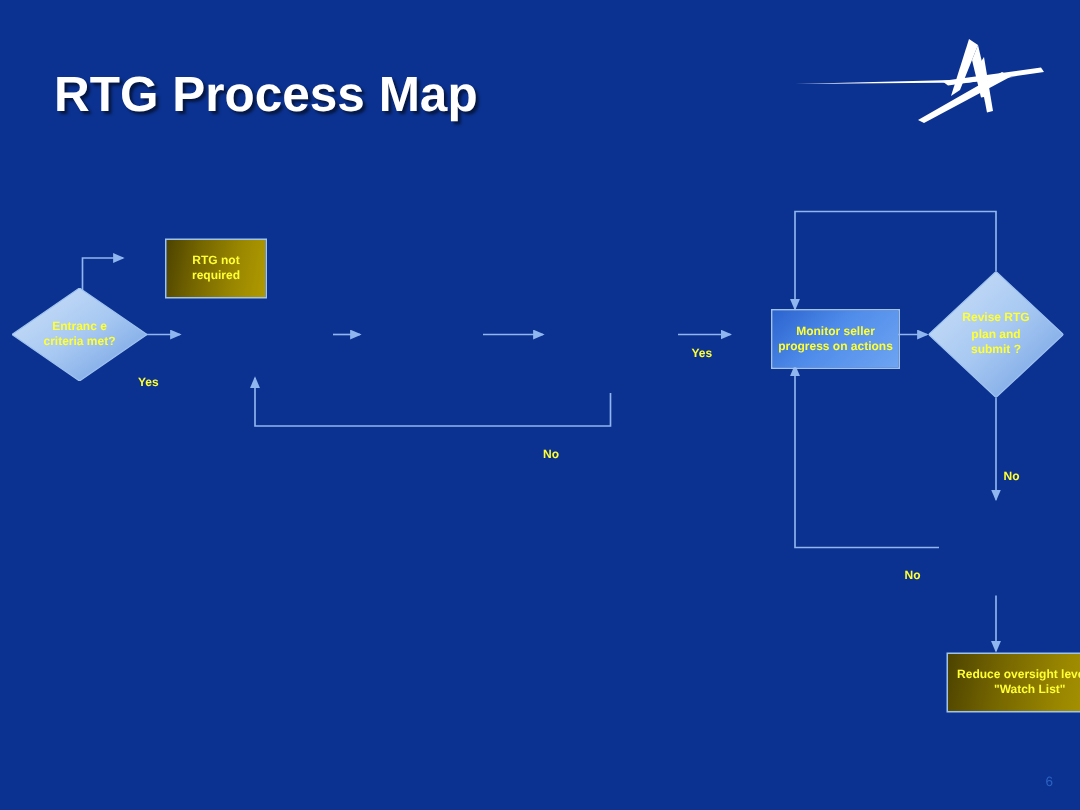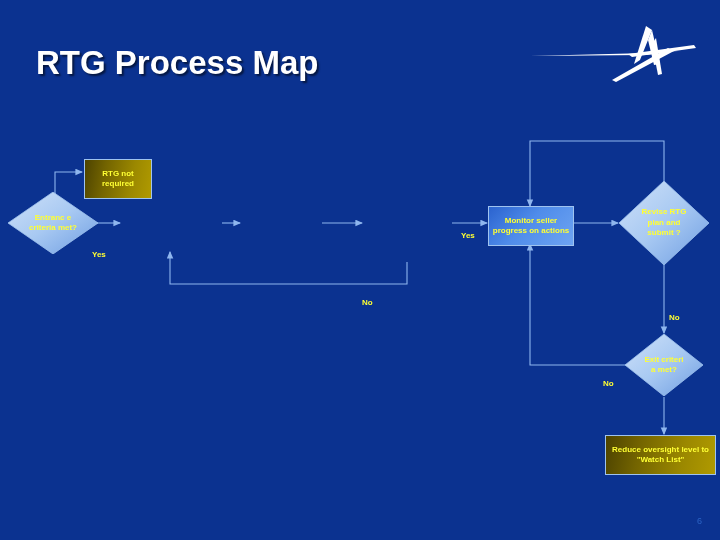--- a/index.html
+++ b/index.html
@@ -60,20 +60,21 @@
     background: linear-gradient(135deg, #2b63cf 0%, #4f8cea 45%, #6ea4f2 100%);
     color: #ffff33;
     font-size: 8px;
     font-weight: bold;
     line-height: 10.5px;
     text-align: center;
     display: flex;
     align-items: center;
     justify-content: center;
     padding: 19px 3px;
+    margin-left: 26px;
   }
 
   .proc.gold {
     background: linear-gradient(100deg, #4d4300 0%, #736400 30%, #9b8800 70%, #b09a00 100%);
     color: #ffff33;
   }
 
   .diamond-wrap {
     position: absolute;
   }
@@ -213,35 +214,20 @@
           <stop offset="100%" stop-color="#6e9de2"></stop>
         </linearGradient>
       </defs>
       <polygon points="45,0 90,42 45,84 0,42" fill="url(#dg3)" stroke="#9fc3ef" stroke-width="0.8"></polygon>
     </svg>
     <div class="diamond-label">
       <span>Revise RTG plan and submit ?</span>
     </div>
   </div>
 
-  <div class="diamond-wrap" style="left:625px; top:334px; width:78px; height:62px;">
-    <svg width="78" height="62" viewBox="0 0 78 62">
-      <defs>
-        <linearGradient id="dg4" x1="0" y1="0" x2="1" y2="1">
-          <stop offset="0%" stop-color="#cfe1f8"></stop>
-          <stop offset="50%" stop-color="#a8c9f2"></stop>
-          <stop offset="100%" stop-color="#6e9de2"></stop>
-        </linearGradient>
-      </defs>
-      <polygon points="39,0 78,31 39,62 0,31" fill="url(#dg4)" stroke="#9fc3ef" stroke-width="0.8"></polygon>
-    </svg>
-    <div class="diamond-label">
-      <span>Exit criteri a met?</span>
-    </div>
-  </div>
 
   <div class="node proc gold" style="left:605px; top:435px; width:111px; height:28px;">
     <span>Reduce oversight level to "Watch List"</span>
   </div>
 
   <div id="page-number">6</div>
 
 </div>
 
 </body></html>

